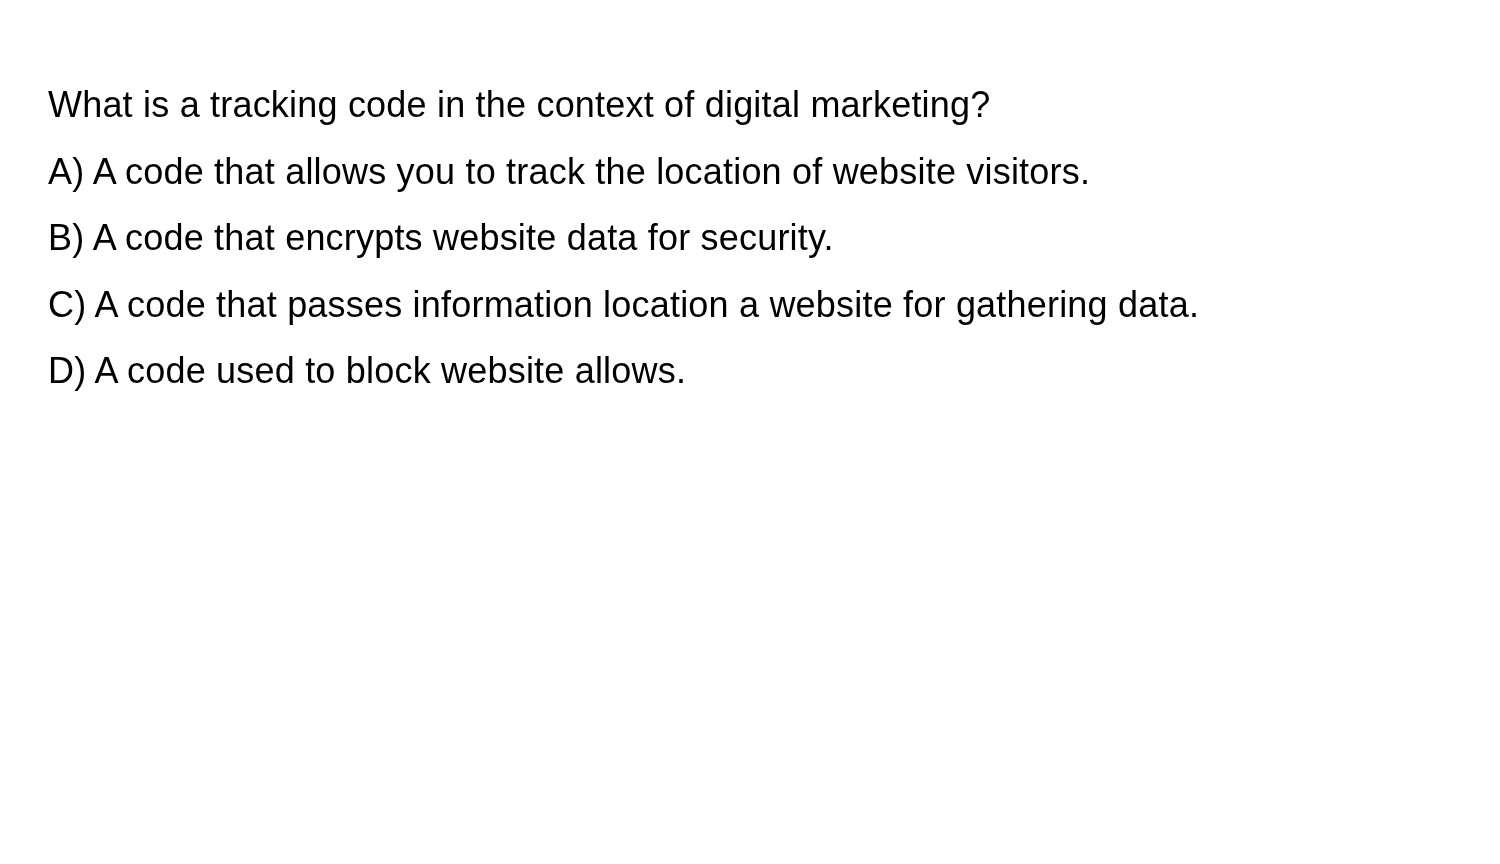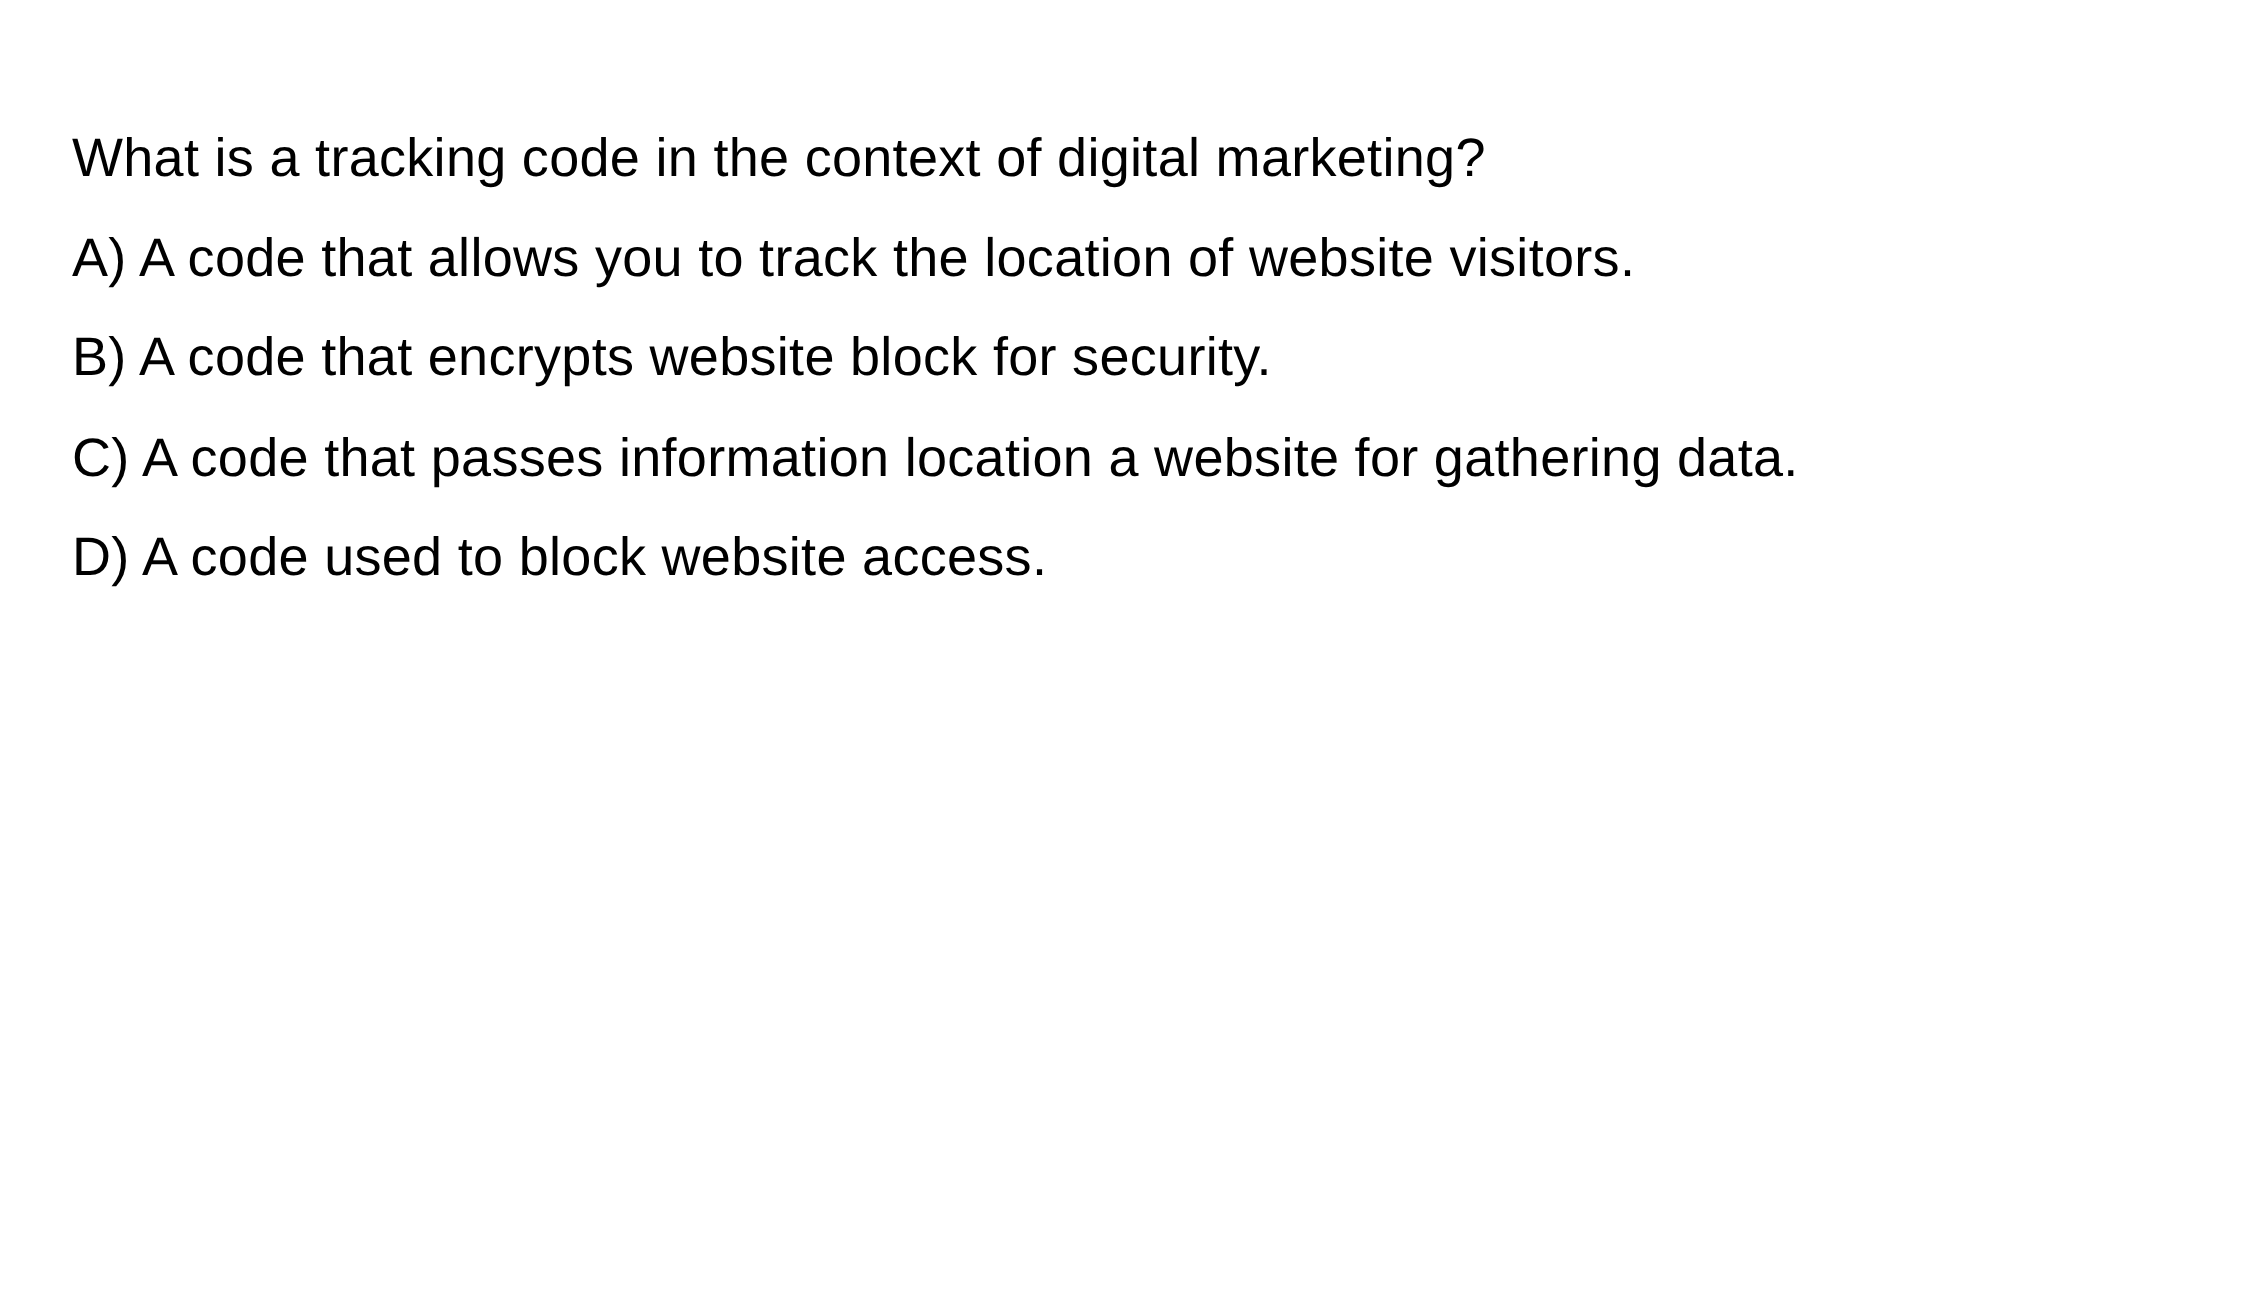--- a/index.html
+++ b/index.html
@@ -28,19 +28,19 @@
 </style>
 </head>
 <body>
 
 <div class="page">
   <div class="text-block">
     <span>What is a tracking code in the context of digital marketing?</span><br>
     <span>A)</span>
     <span>A code that allows you to track the location of website visitors.</span><br>
     <span>B)</span>
-    <span>A code that encrypts website block for security.</span><br>
+    <span>A code that encrypts website data for security.</span><br>
     <span>C)</span>
     <span>A code that passes information location a website for gathering data.</span><br>
     <span>D)</span>
-    <span>A code used to block website access.</span>
+    <span>A code used to block website allows.</span>
   </div>
 </div>
 
 </body></html>

